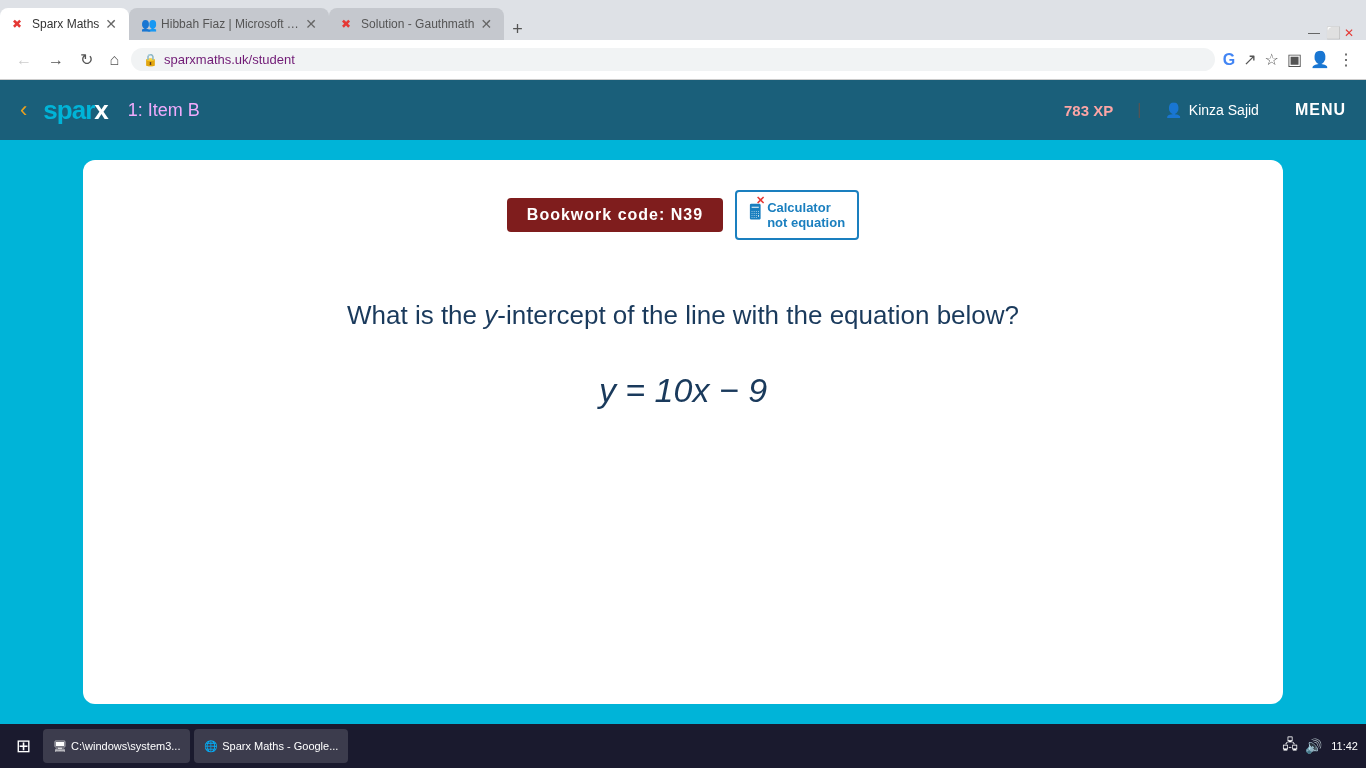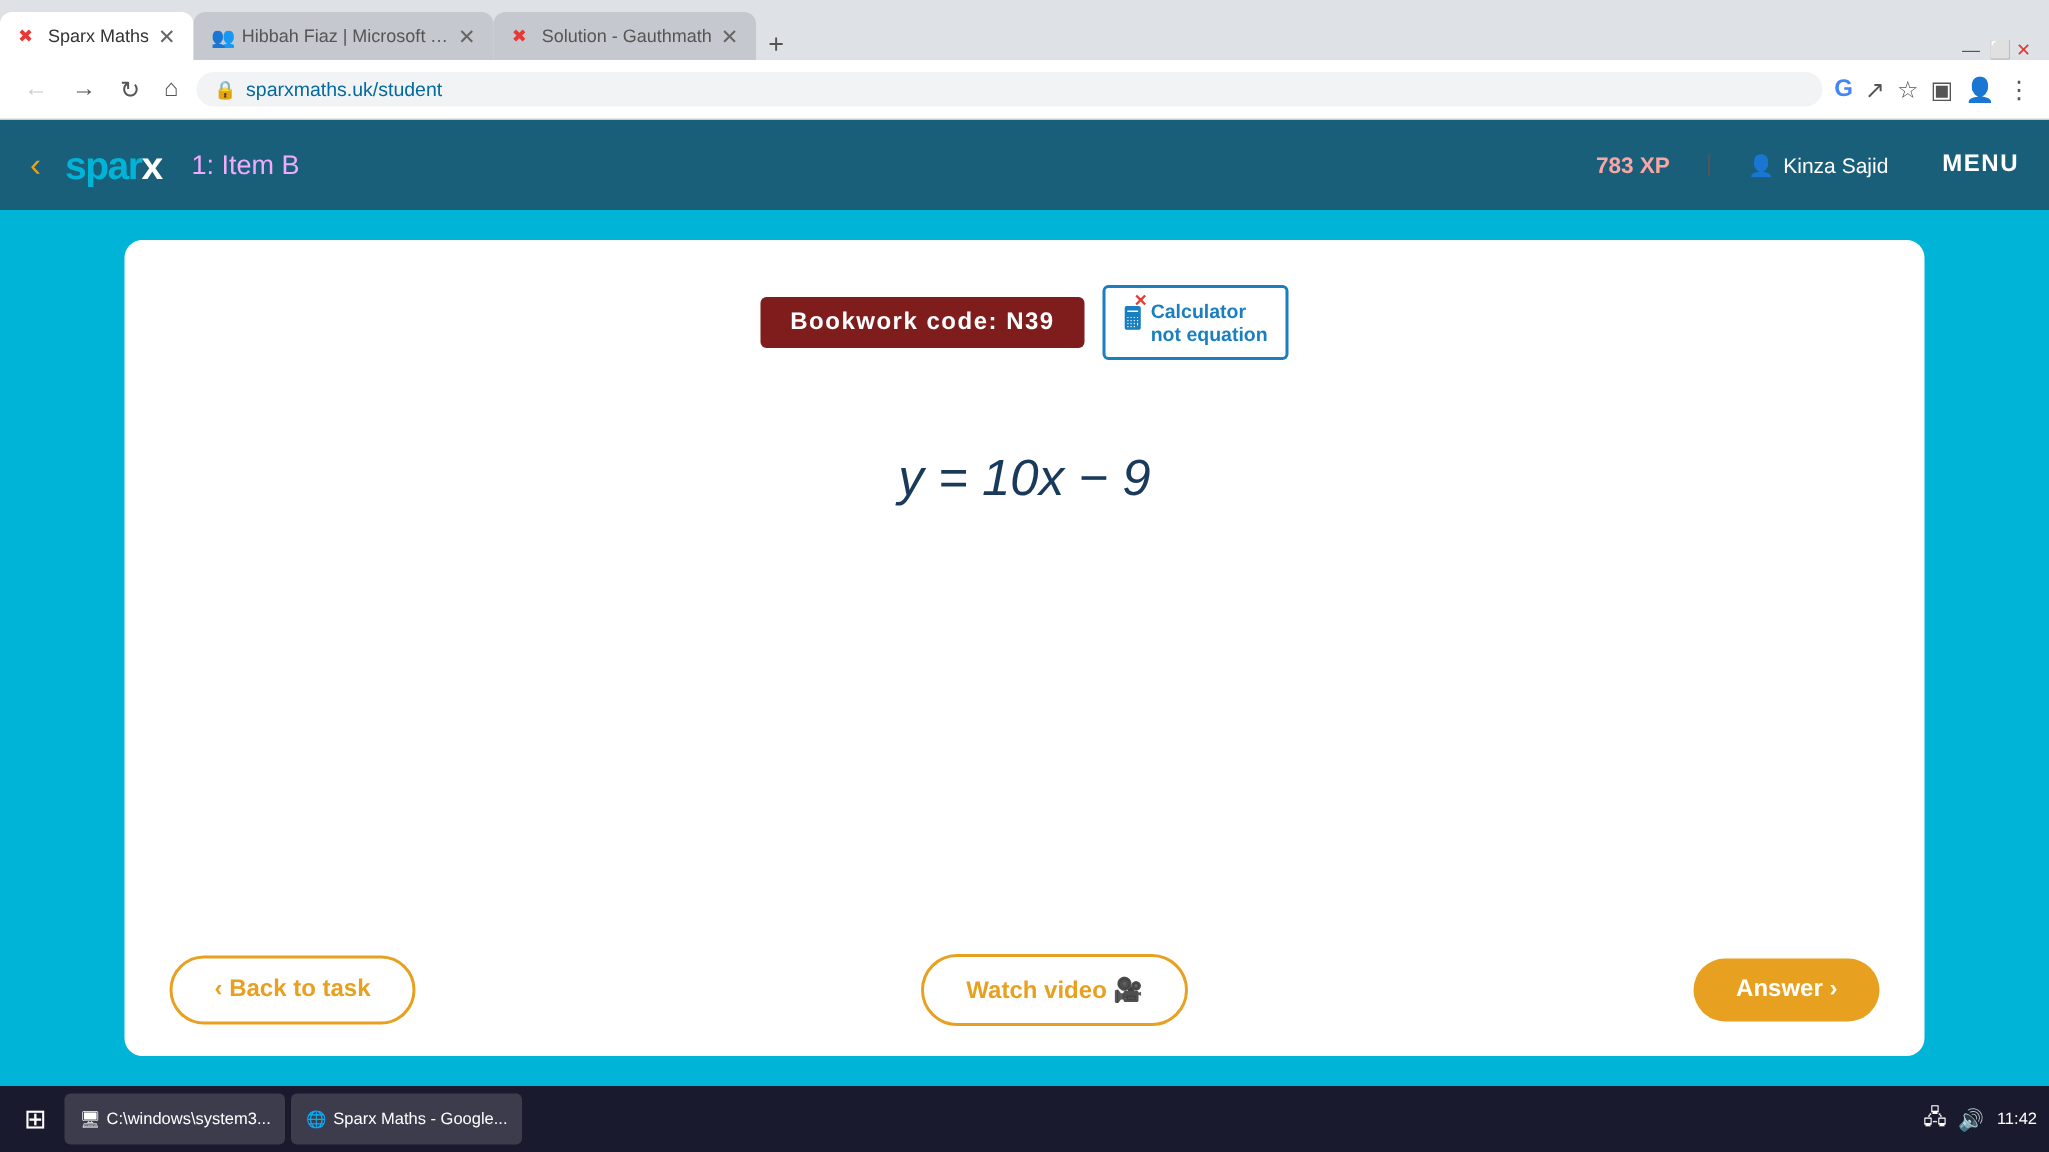--- a/index.html
+++ b/index.html
@@ -16,21 +16,21 @@
     .tab-close { margin-left: auto; cursor: pointer; color: #666; font-size: 14px; flex-shrink: 0; }
     .new-tab-btn { background: none; border: none; font-size: 18px; color: #555; padding: 0 8px; cursor: pointer; }
     .window-controls { margin-left: auto; display: flex; gap: 4px; align-items: center; padding-right: 8px; }
     .win-ctrl { width: 14px; height: 14px; font-size: 12px; color: #555; cursor: pointer; }
 
     .address-bar { display: flex; align-items: center; background: #fff; height: 40px; padding: 0 12px; gap: 8px; border-bottom: 1px solid #ccc; }
     .nav-btn { background: none; border: none; font-size: 16px; color: #555; cursor: pointer; padding: 2px 4px; }
     .nav-btn.disabled { color: #ccc; }
     .url-box { flex: 1; display: flex; align-items: center; background: #f1f3f4; border-radius: 20px; padding: 4px 12px; gap: 6px; }
     .lock-icon { color: #555; font-size: 12px; }
-    .url-text { font-size: 13px; color: #0369a1; }
+    .url-text { font-size: 13px; color: #701a75; }
     .browser-actions { margin-left: auto; display: flex; gap: 8px; align-items: center; }
     .browser-action-btn { background: none; border: none; font-size: 16px; color: #555; cursor: pointer; }
 
     
     .sparx-header { background: #1a5f7a; display: flex; align-items: center; height: 60px; padding: 0 20px; gap: 16px; }
     .back-arrow { color: #e8a020; font-size: 22px; cursor: pointer; }
     .sparx-logo { color: #fff; font-size: 26px; font-weight: 900; letter-spacing: -1px; }
     .sparx-logo span { color: #00b4d8; }
     .item-label { color: #f0abfc; font-size: 18px; margin-left: 4px; }
     .xp-badge { margin-left: auto; color: #fca5a5; font-size: 15px; font-weight: 600; }
@@ -138,32 +138,28 @@
           <span style="font-size:20px;">🖩</span>
           <span style="position:absolute; top:-4px; right:-4px; color:#e53935; font-weight:900; font-size:11px;">✕</span>
         </span>
         <span>
           <span>Calculator</span><br>
           <span>not equation</span>
         </span>
       </div>
     </div>
 
+    <div class="question-text">
+      What is the <em>y</em>-intercept of the line with the equation below?
+    </div>
 
     <div class="equation">
       <em>y</em> = 10<em>x</em> − 9
     </div>
 
-    <div class="bottom-bar">
-      <button class="btn-outline">‹ Back to task</button>
-      <button class="btn-outline">
-        <span>Watch video 🎥</span>
-      </button>
-      <button class="btn-filled">Answer ›</button>
-    </div>
   </div>
 </div>
 
 <div class="taskbar">
   <button class="taskbar-start">⊞</button>
   <button class="taskbar-item">
     <span>🖥</span>
     <span>C:\windows\system3...</span>
   </button>
   <button class="taskbar-item">

